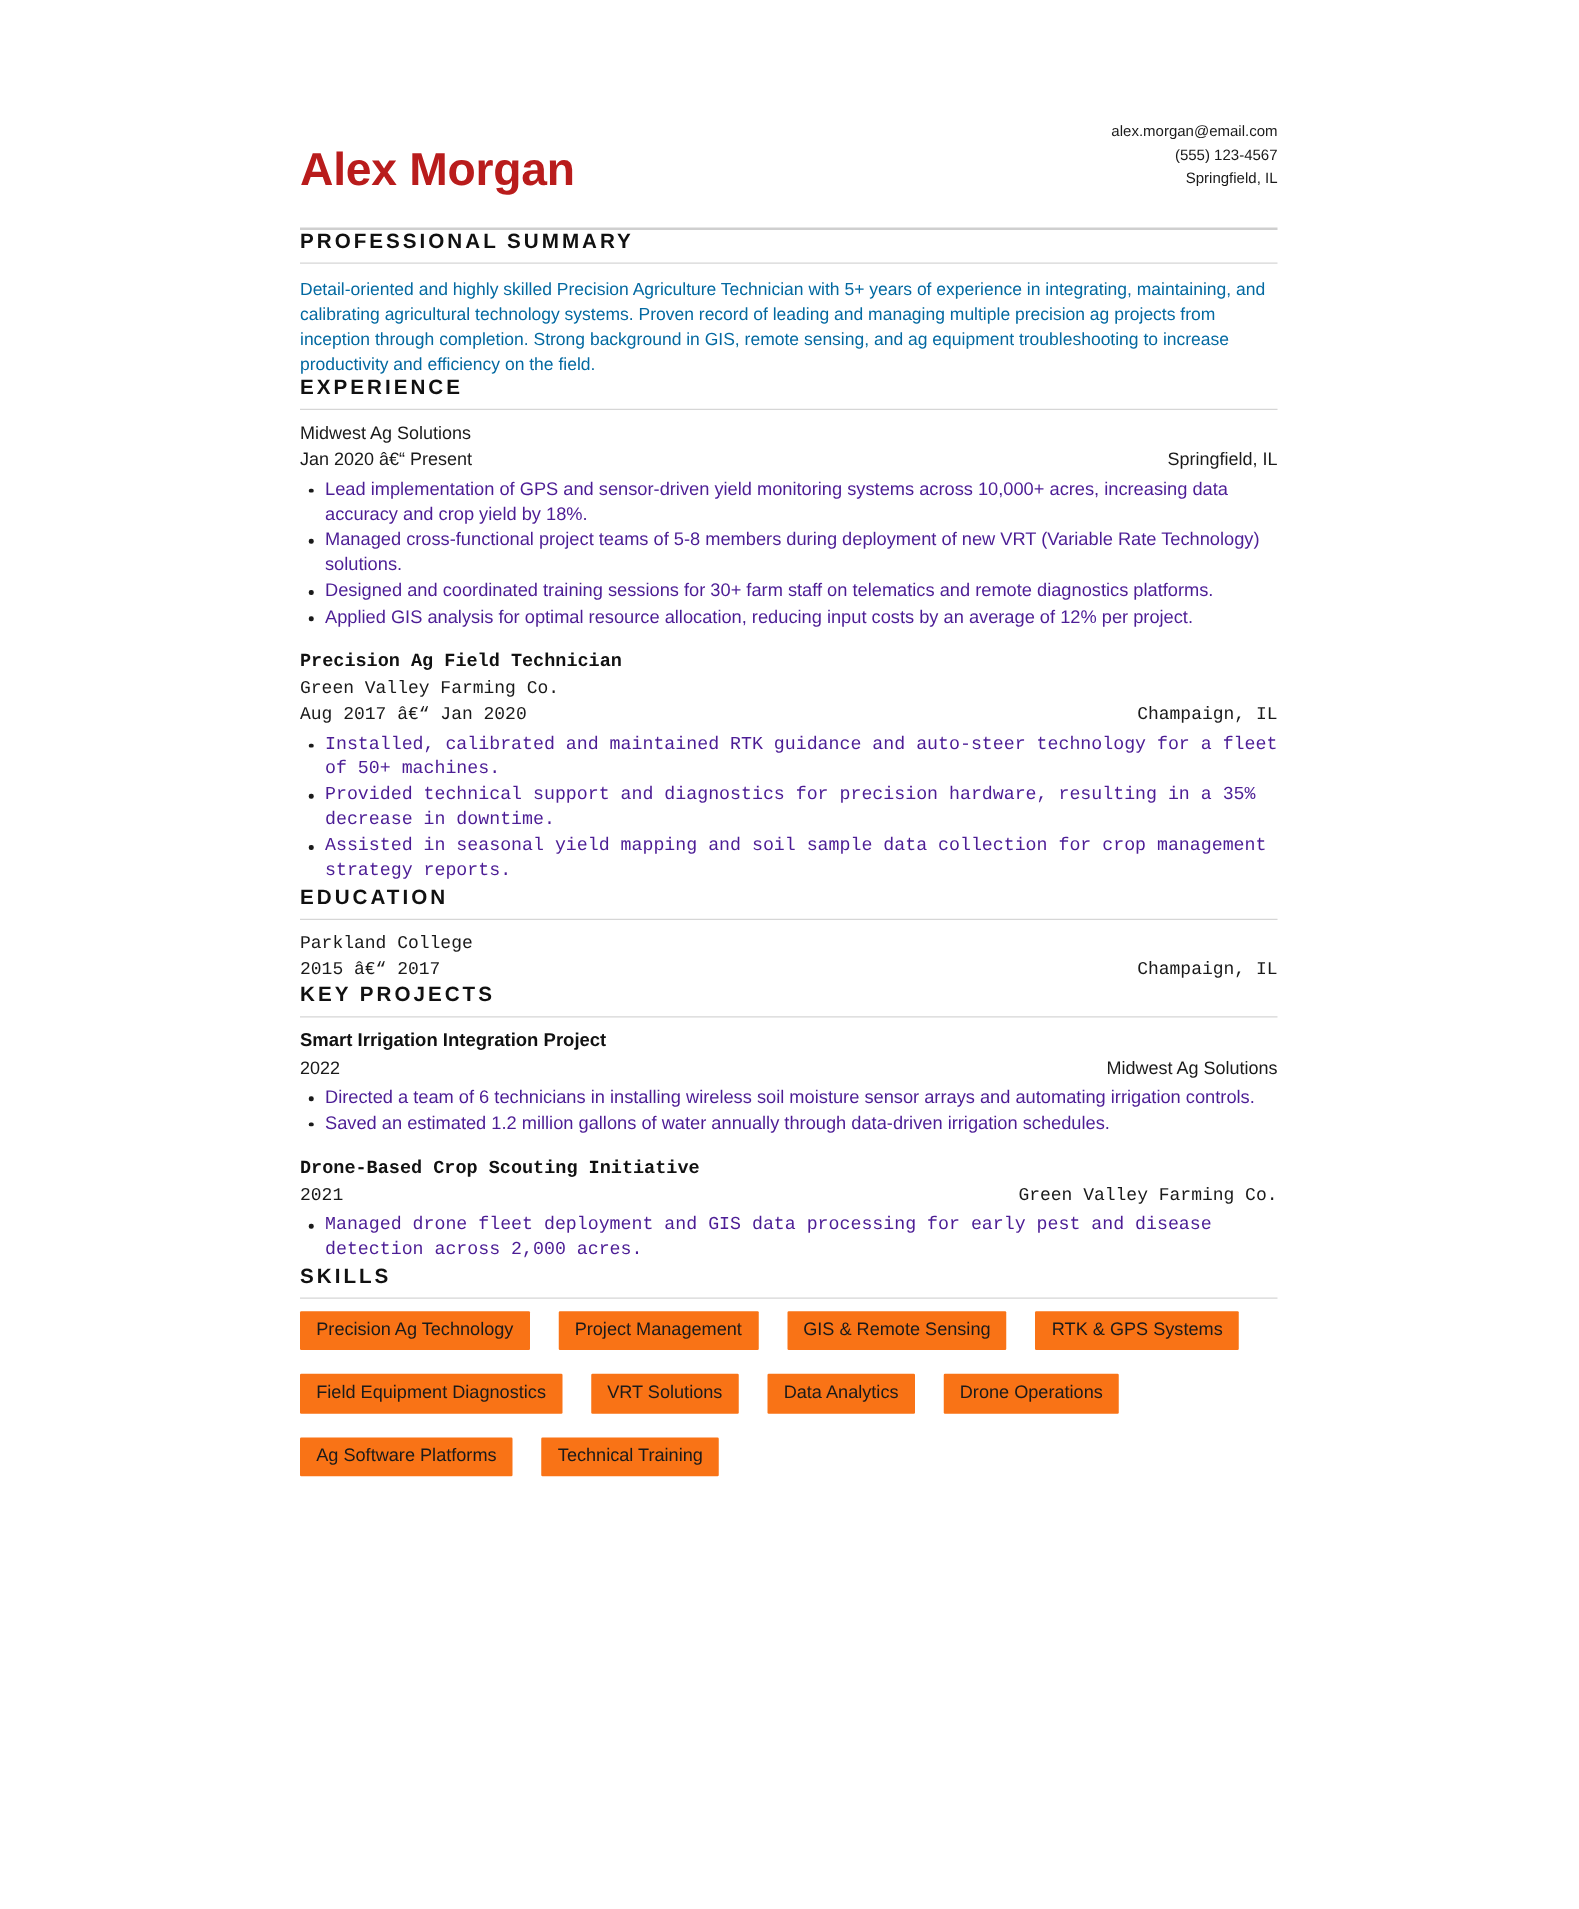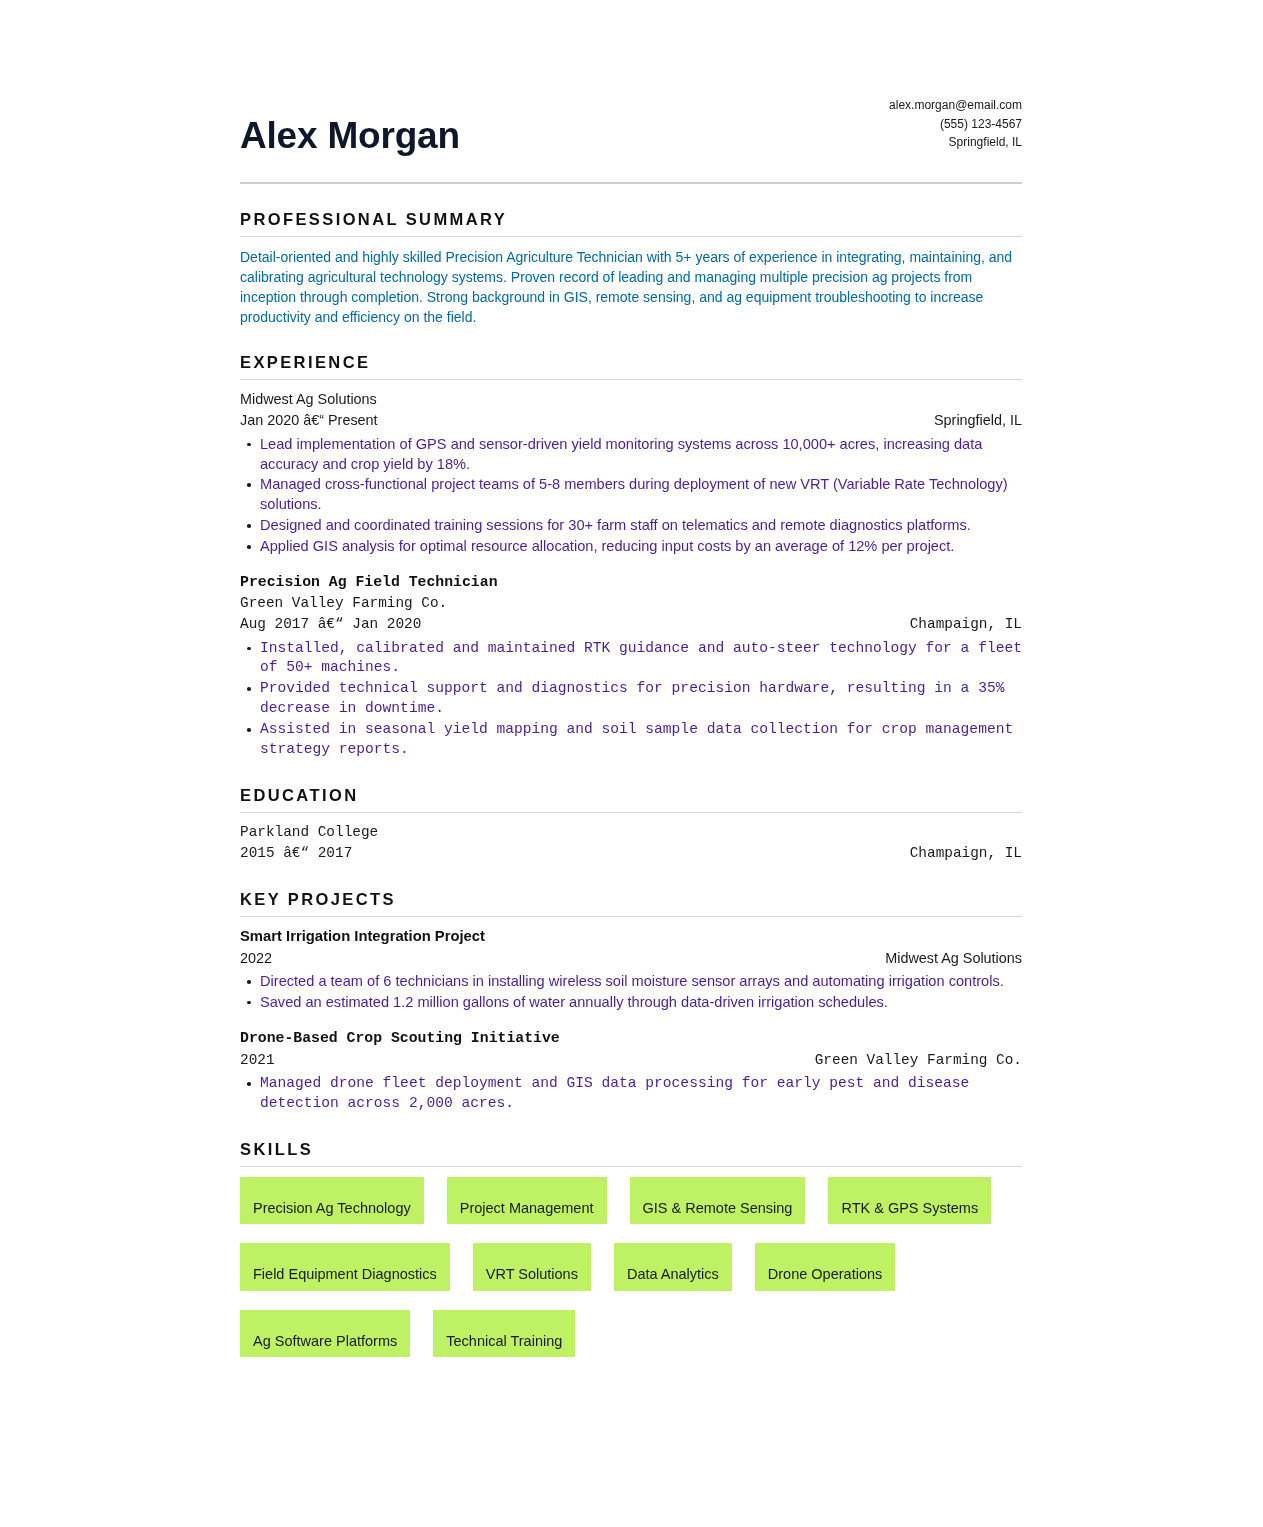--- a/index.html
+++ b/index.html
@@ -30,40 +30,40 @@
     align-items: flex-end;
     justify-content: space-between;
     padding-bottom: 6px;
   }
   .name {
     font-size: 37px;
     font-weight: bold;
     letter-spacing: -0.2px;
     line-height: 1.05;
     margin: 0;
-    color: #0f172a;
+    color: #b91c1c;
     white-space: nowrap;
   }
   .contact {
     text-align: right;
     font-size: 12px;
     line-height: 1.55;
     color: #1a1a1a;
     padding-bottom: 4px;
   }
   .contact div { white-space: nowrap; }
   .header-rule {
     border: 0;
     border-top: 2px solid #cfcfcf;
     margin: 20px 0 0 0;
     width: 100%;
   }
 
   
-  .section { margin-top: 26px; }
+  .section { }
   .section-title {
     font-size: 16.5px;
     font-weight: bold;
     letter-spacing: 2.4px;
     color: #111111;
     margin: 0 0 7px 0;
     text-transform: uppercase;
   }
   .section-rule {
     border: 0;
@@ -134,25 +134,25 @@
   }
 
   
   .skills-wrap {
     display: flex;
     flex-wrap: wrap;
     gap: 19px 23px;
     margin-top: 2px;
   }
   .skill-pill {
-    background: #bef264;
+    background: #f97316;
     color: #1a1a1a;
     font-size: 14.5px;
     line-height: 1;
-    padding: 24px 13px 9px 13px;
+    padding: 8px 13px 9px 13px;
     white-space: nowrap;
     border-radius: 1px;
     text-align: right;
   }
 </style>
 </head>
 <body>
 
 <div class="page">
   <div class="sheet">

